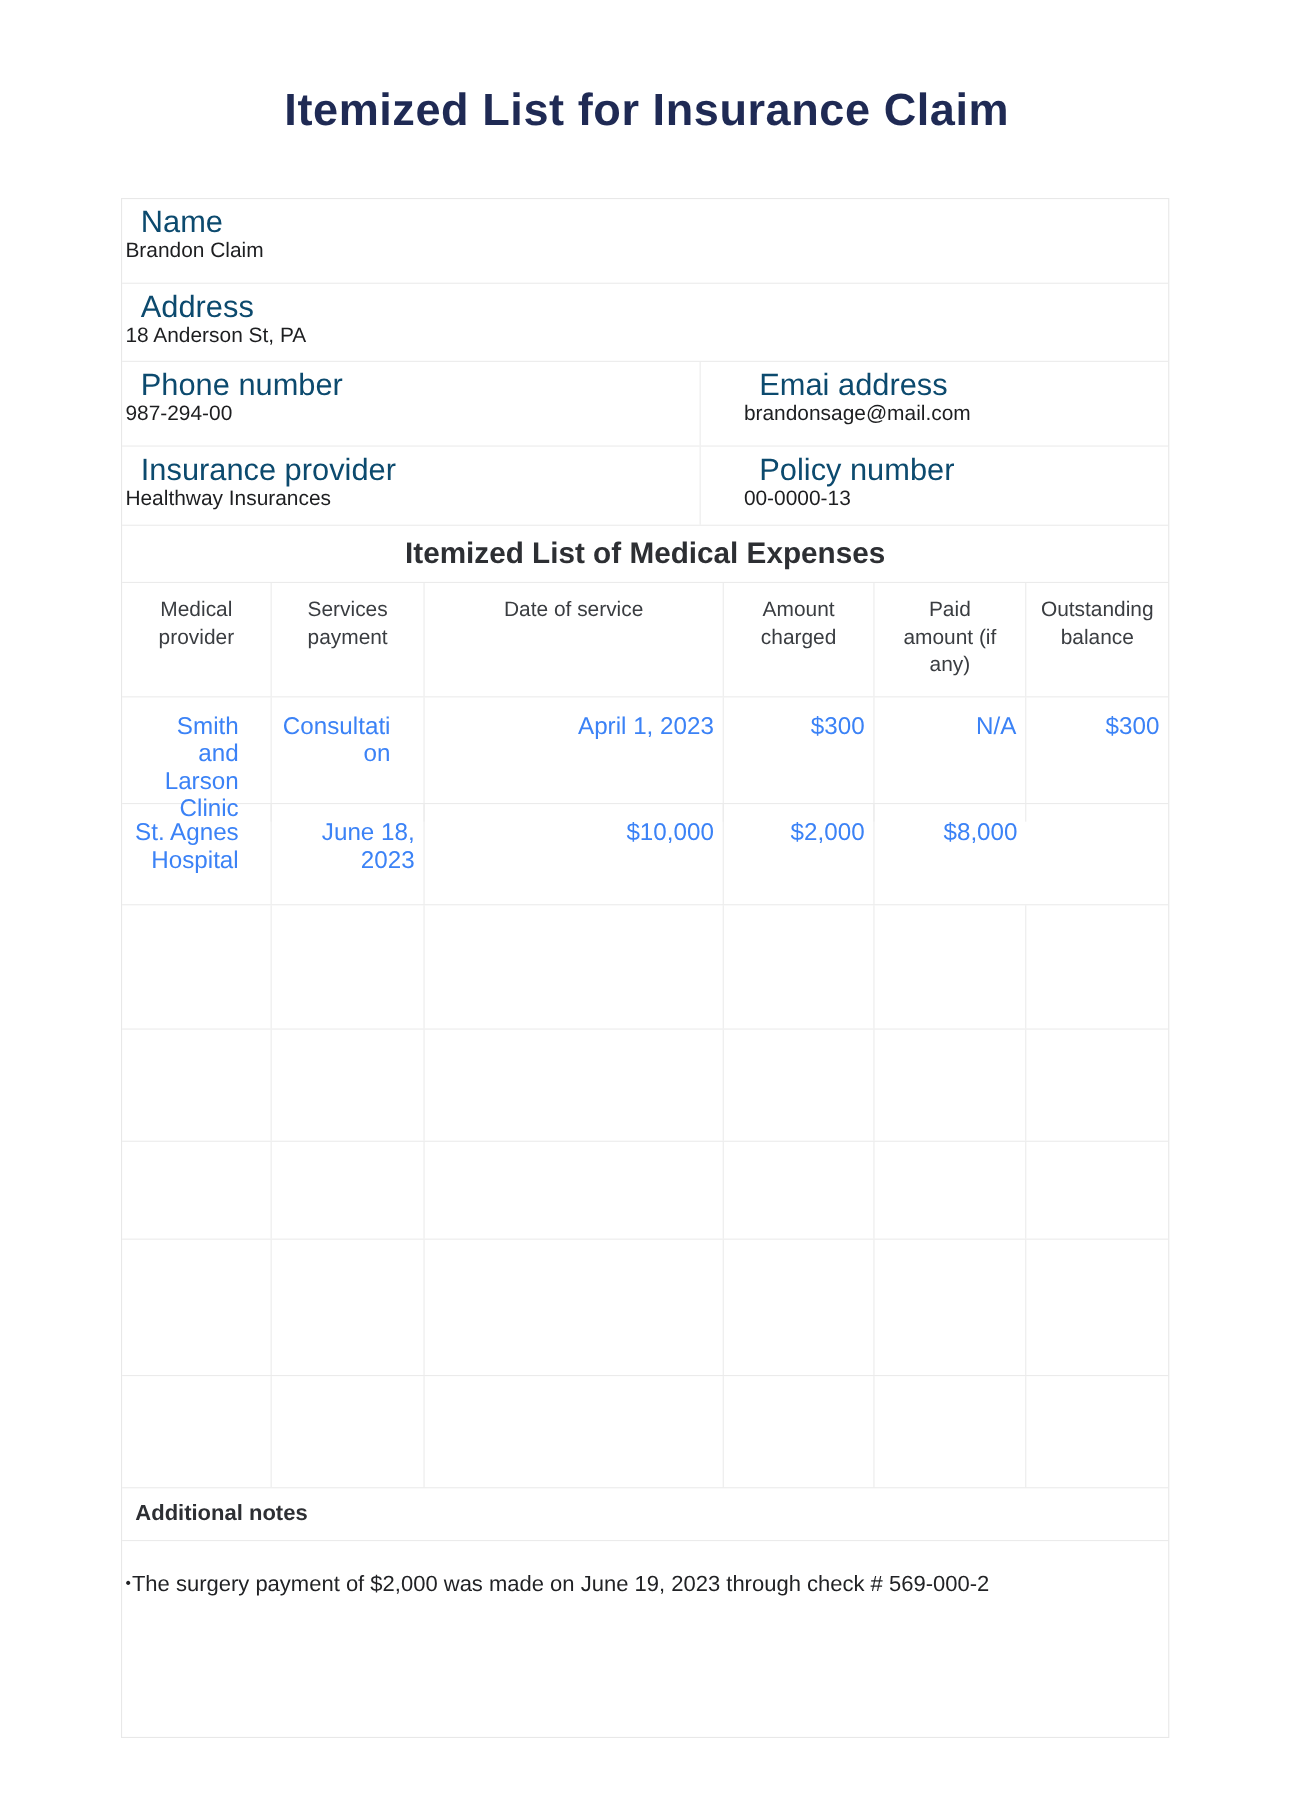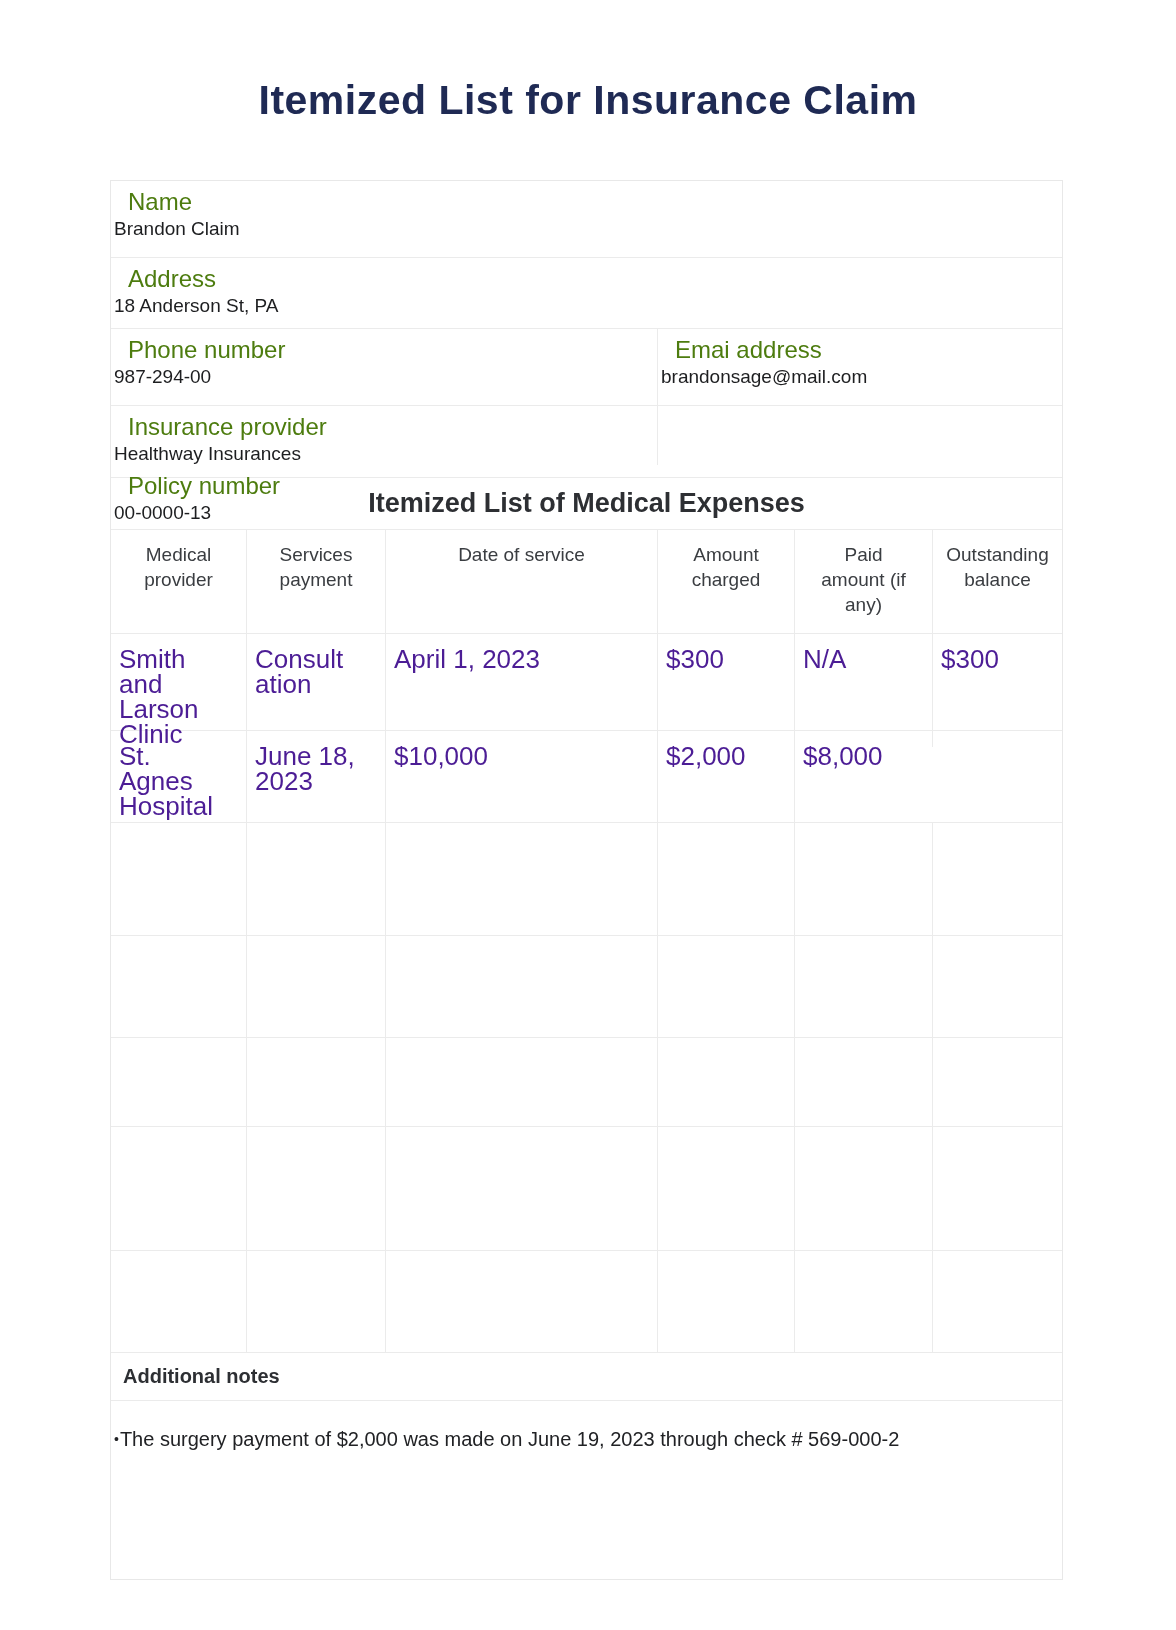--- a/index.html
+++ b/index.html
@@ -26,27 +26,27 @@
     background: #fff;
   }
   .row { border-bottom: 1px solid #ebebeb; }
   .row:last-child { border-bottom: none; }
 
   
   .field-row { padding: 9px 8px 0 3px; }
   .r-name  { height: 77px; }
   .r-addr  { height: 71px; }
   .r-phone { height: 77px; }
-  .r-ins   { height: 72px; flex-direction: column; }
+  .r-ins   { height: 72px; }
   .two-col { display: flex; padding: 0; }
   .two-col .col-left  { width: 547px; border-right: 1px solid #ebebeb; padding: 9px 8px 0 3px; }
-  .two-col .col-right { width: 404px; padding: 9px 8px 0 3px; }
+  .two-col .col-right { width: 404px; padding: 9px 8px 0 3px; margin-left: 36px; }
   .field-label {
-    font-size: 24px;
-    color: #4d7c0f;
+    font-size: 28px;
+    color: #0c4a6e;
     padding-left: 14px;
     line-height: 23px;
   }
   .field-value {
     font-size: 19px;
     color: #1d1e20;
     margin-top: 5px;
     line-height: 22px;
   }
 
@@ -67,23 +67,24 @@
   .hdr-row > div {
     padding: 12px 18px 0;
     text-align: center;
     font-size: 19px;
     line-height: 25px;
     color: #3a3d41;
   }
   .hdr-row > div.h-balance { padding: 12px 5px 0; }
   .data-row > div {
     padding: 13px 8px 0;
-    font-size: 26px;
+    font-size: 22px;
     line-height: 25px;
-    color: #4c1d95;
+    color: #3b82f6;
+    text-align: right;
   }
   .data-row .cell-provider { padding-right: 29px; }
   .data-row .cell-service  { padding-right: 30px; word-break: break-all; }
   .row-d1 { height: 97px; }
   .row-d2 { height: 92px; }
   .row-e1 { height: 113px; }
   .row-e2 { height: 102px; }
   .row-e3 { height: 89px; }
   .row-e4 { height: 124px; }
   .row-e5 { height: 102px; }

